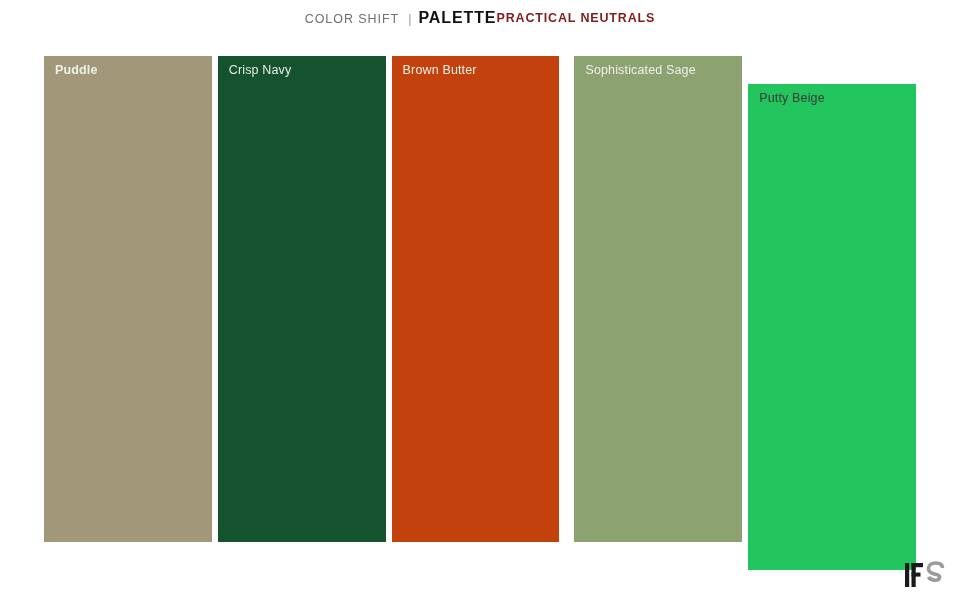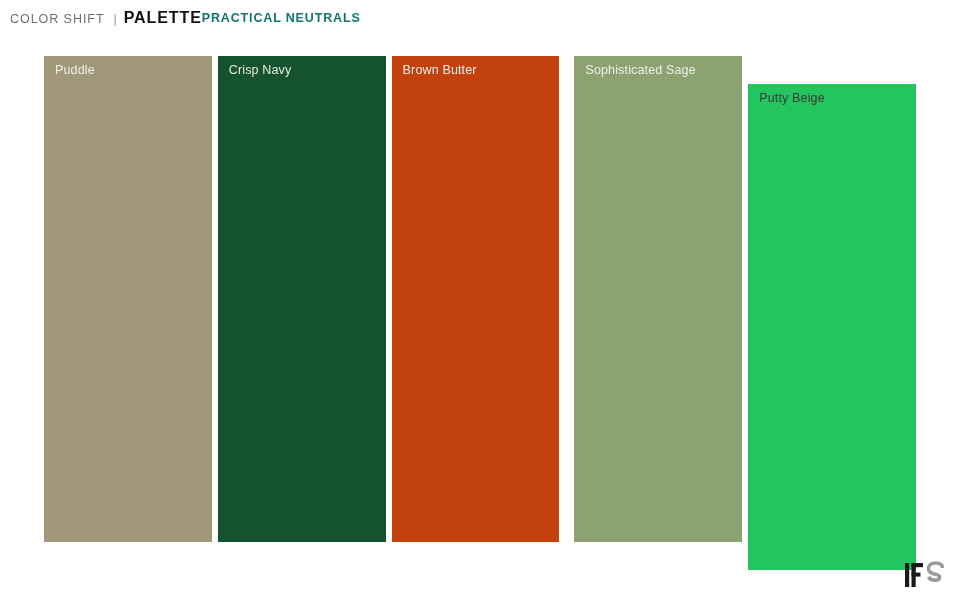--- a/index.html
+++ b/index.html
@@ -25,21 +25,21 @@
 
   
   .header {
     position: absolute;
     top: 0;
     left: 0;
     width: 960px;
     height: 36px;
     display: flex;
     align-items: center;
-    justify-content: flex-start;
+    justify-content: center;
     padding: 0 10px 0 10px;
   }
 
   .header-left {
     display: flex;
     align-items: baseline;
     gap: 0;
     white-space: nowrap;
   }
 
@@ -60,21 +60,21 @@
   .brand-word {
     font-size: 16px;
     letter-spacing: 0.9px;
     color: #111111;
     font-weight: 700;
   }
 
   .header-right {
     font-size: 12.5px;
     letter-spacing: 0.85px;
-    color: #0f766e;
+    color: #7f1d1d;
     font-weight: 700;
     white-space: nowrap;
   }
 
   
   .strip {
     position: absolute;
     top: 56px;
     left: 44px;
     width: 872px;
@@ -132,21 +132,21 @@
     <div class="header-left">
       <span class="brand-kicker">COLOR SHIFT</span>
       <span class="brand-sep">|</span>
       <span class="brand-word">PALETTE</span>
     </div>
     <div class="header-right">PRACTICAL NEUTRALS</div>
   </div>
 
   <div class="strip">
 
-    <div class="swatch" style="background-color: rgb(160, 152, 120);">
+    <div class="swatch" style="background-color: rgb(160, 152, 120); font-weight: bold;">
       <span class="swatch-label on-mid">Puddle</span>
     </div>
 
     <div class="swatch" style="background-color: #14532d;">
       <span class="swatch-label on-dark">Crisp Navy</span>
     </div>
 
     <div class="swatch" style="background-color: #c2410c;">
       <span class="swatch-label on-mid">Brown Butter</span>
     </div>

